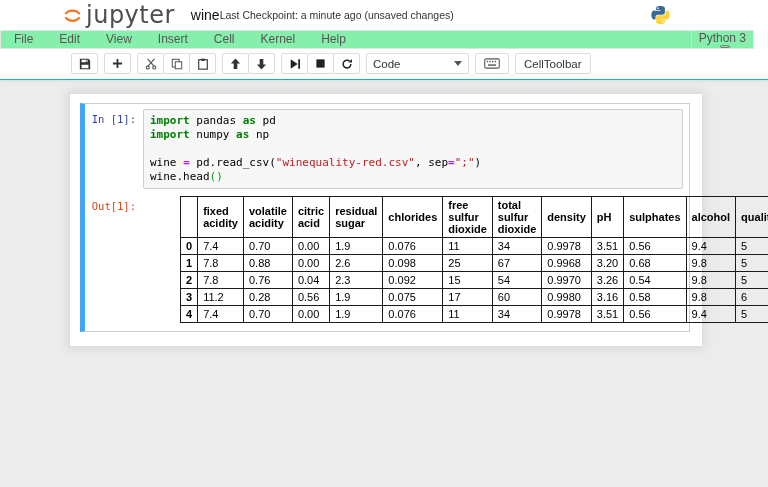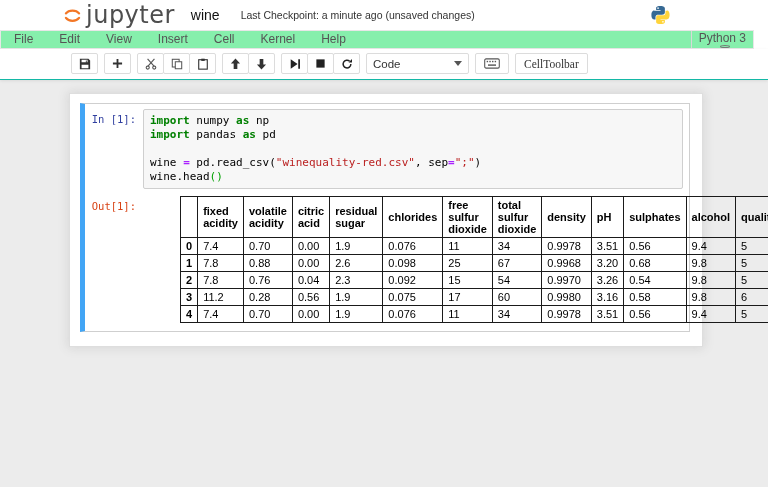--- a/index.html
+++ b/index.html
@@ -11,39 +11,39 @@
     color:#333;
   }
   
   #header { background:#fff; }
   .logo-row { height:30px; position:relative; display:flex; align-items:center; padding-left:62px; }
   .jupyter-logo { display:flex; align-items:flex-start; }
   .jupyter-logo svg { margin-right:3px; margin-top:4px; }
   .jupyter-word { font-size:24px; color:#4e4e4e; letter-spacing:0.5px; font-weight:400;
                   font-family:"DejaVu Sans", sans-serif; }
   .nb-title { margin-left:16px; font-size:14px; color:#111; }
-  .checkpoint { margin-left:21px; font-size:10.5px; color:#333; }
+  .checkpoint { margin-left:0; font-size:10.5px; color:#333; }
   .python-big-logo { position:absolute; right:97px; top:4px; }
 
   .menu-row { width:754px; height:19px; background:#86efac;
               border:1px solid #e7e7e7; display:flex; align-items:center; }
   .menu-items { display:flex; flex:1; }
   .menu-item { padding:0 13px; font-size:12px; color:#555; line-height:17px; cursor:pointer; }
   .kernel-indicator { display:flex; align-items:center; border-left:1px solid #d8d8d8;
                       padding:0 7px; height:17px; font-size:12px; color:#555;flex-direction:column; }
   .kernel-circle { width:10px; height:10px; border:1.5px solid #777; border-radius:50%;
                    margin-left:6px; display:inline-block; }
 
   .toolbar-row { background:#fff; padding:4px 0 5px 71px; border-bottom:1px solid #14b8a6;
                  box-shadow:0 1px 3px rgba(0,0,0,0.08); display:flex; align-items:center; }
   .btn-group { display:flex; margin-right:6px; }
   .tb-btn { height:21px; min-width:27px; background:#fff; border:1px solid #dcdcdc;
             border-radius:2px; display:flex; align-items:center; justify-content:center;
             margin-left:-1px; padding:0 6px; cursor:pointer; }
-  .btn-group .tb-btn:first-child { margin-left:0;font-family:Liberation Serif, serif; }
+  .btn-group .tb-btn:first-child { margin-left:0; }
   .tb-btn svg { display:block; }
   .celltype-select { height:21px; width:103px; border:1px solid #dcdcdc; border-radius:2px;
                      background:#fff; display:flex; align-items:center; font-size:11.5px;
                      color:#333; padding:0 6px; justify-content:space-between; cursor:pointer; }
   .celltoolbar-btn { font-size:11.5px; color:#333; padding:0 8px; }
 
   
   #site { padding-top:13px; }
   #notebook-container { margin-left:69px; width:634px; min-height:246px; background:#fff;
                         border:1px solid #dedede; box-shadow:0 0 10px 1px rgba(87,87,87,0.15);
@@ -212,22 +212,22 @@
     </div>
   </div>
 </div>
 
 <div id="site">
   <div id="notebook-container">
     <div class="cell">
       <div class="row">
         <div class="prompt in-prompt">In [1]:</div>
         <div class="code-box" id="code-box">
+            <div class="code-line"><span class="tok-kw">import</span><span class="tok-tx"> pandas </span><span class="tok-kw">as</span><span class="tok-tx"> pd</span></div>
             <div class="code-line"><span class="tok-kw">import</span><span class="tok-tx"> numpy </span><span class="tok-kw">as</span><span class="tok-tx"> np</span></div>
-            <div class="code-line"><span class="tok-kw">import</span><span class="tok-tx"> pandas </span><span class="tok-kw">as</span><span class="tok-tx"> pd</span></div>
             <div class="code-line"></div>
             <div class="code-line"><span class="tok-tx">wine </span><span class="tok-op">=</span><span class="tok-tx"> pd.read_csv(</span><span class="tok-str">"winequality-red.csv"</span><span class="tok-tx">, sep</span><span class="tok-op">=</span><span class="tok-str">";"</span><span class="tok-tx">)</span></div>
             <div class="code-line"><span class="tok-tx">wine.head</span><span class="tok-mb">()</span></div>
           </div>
       </div>
       <div class="row output-row">
         <div class="prompt out-prompt">Out[1]:</div>
         <div class="output-area">
           <table class="dataframe" id="df-table">
             <thead id="df-head">

